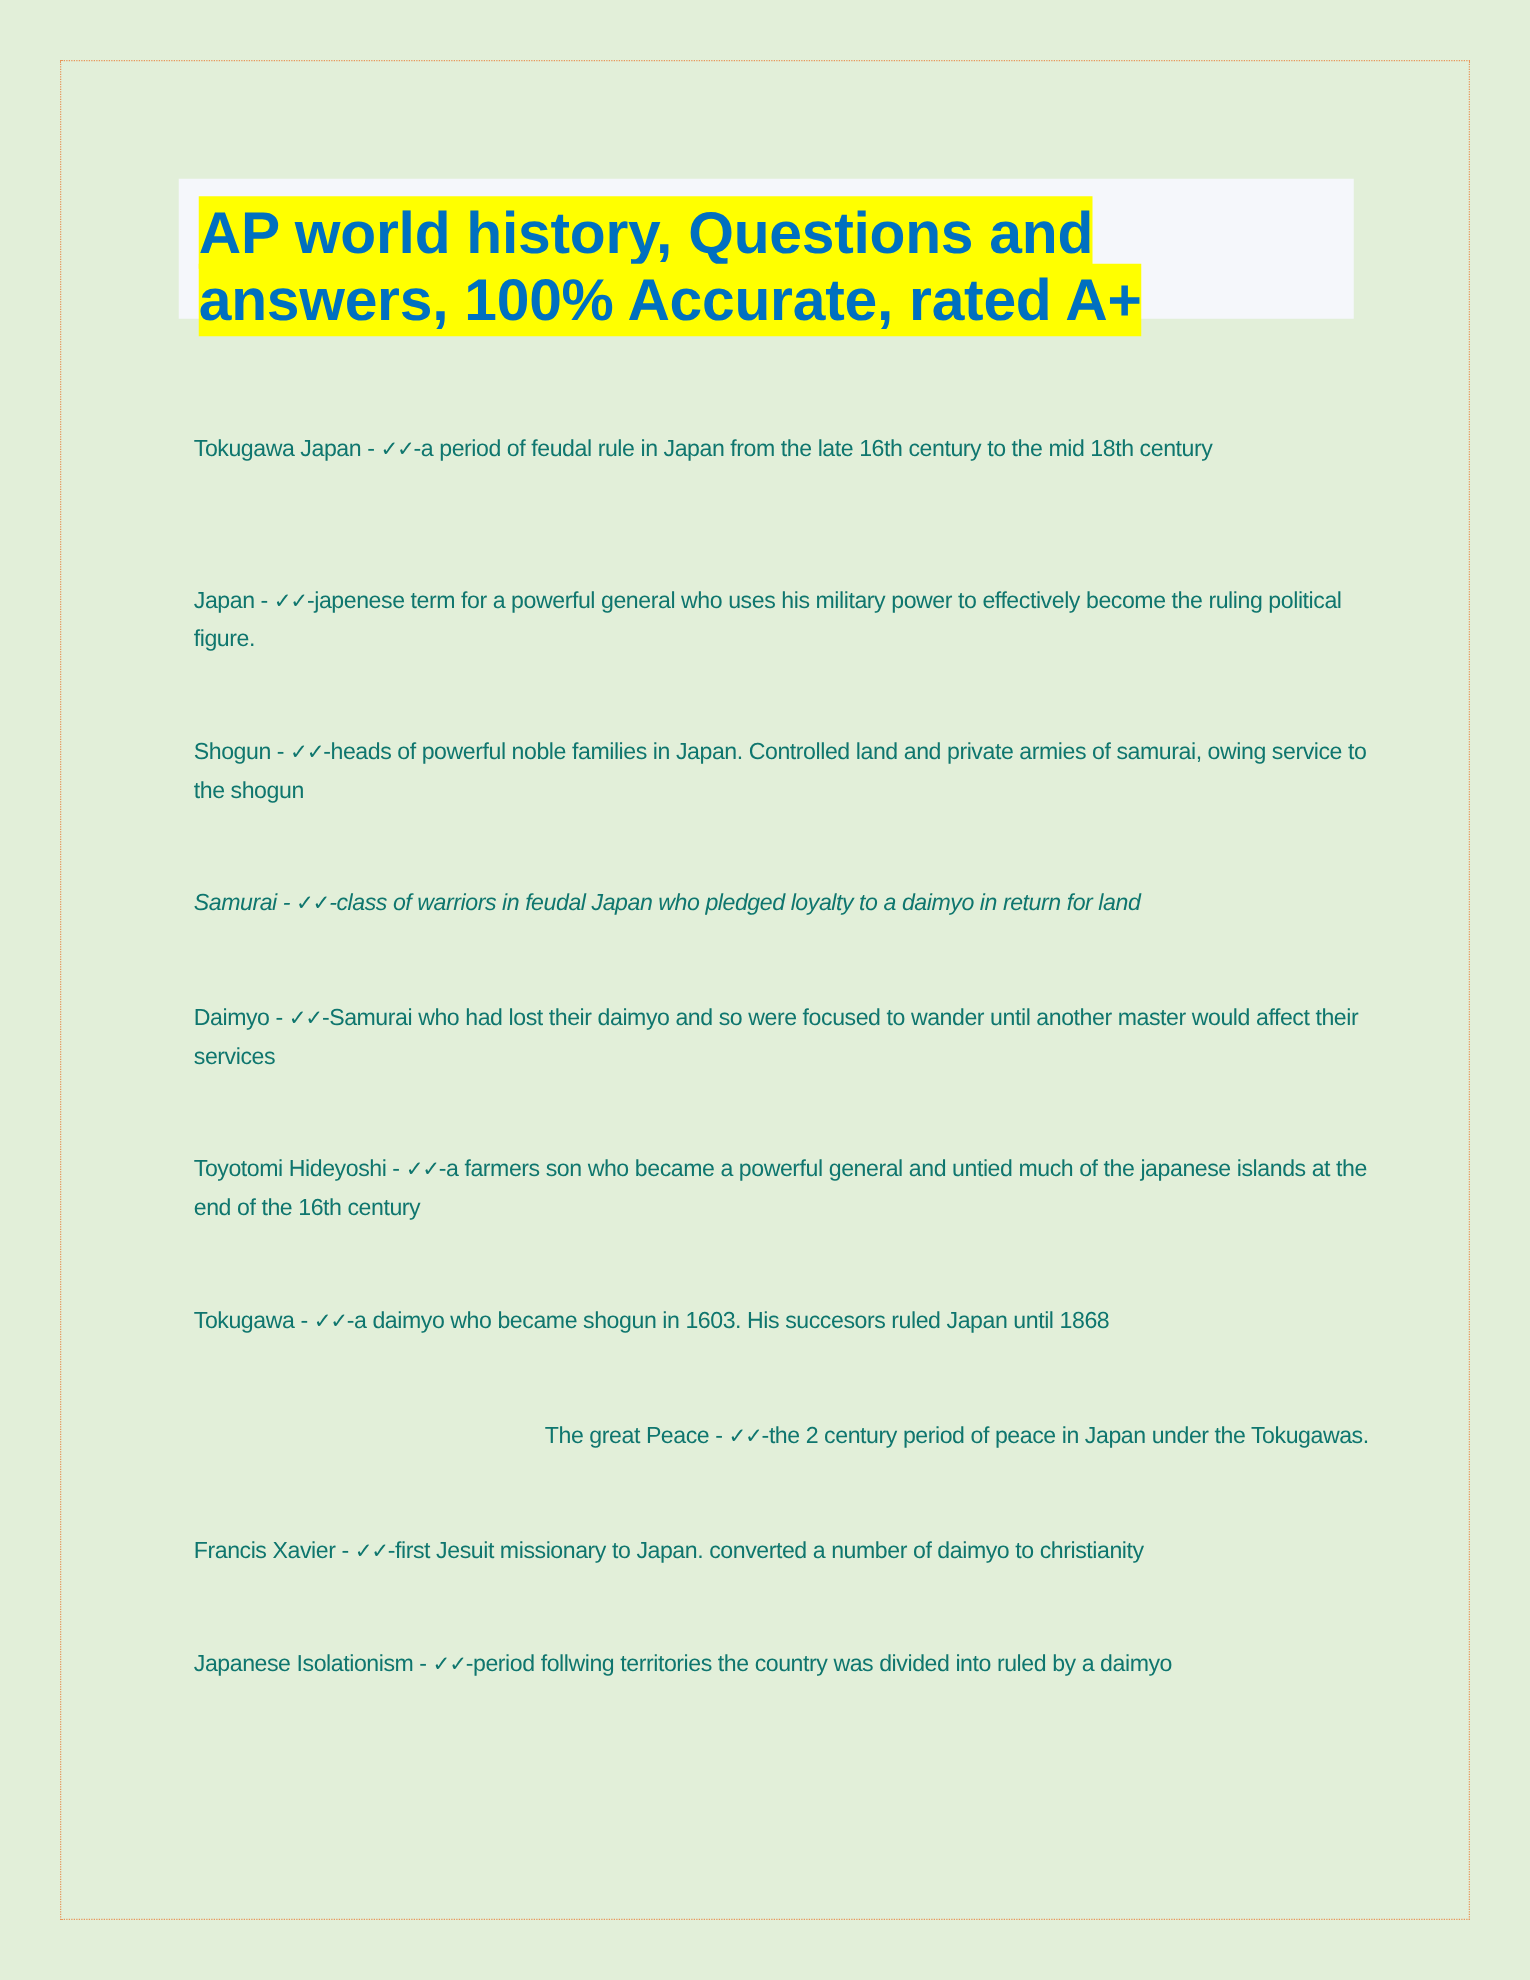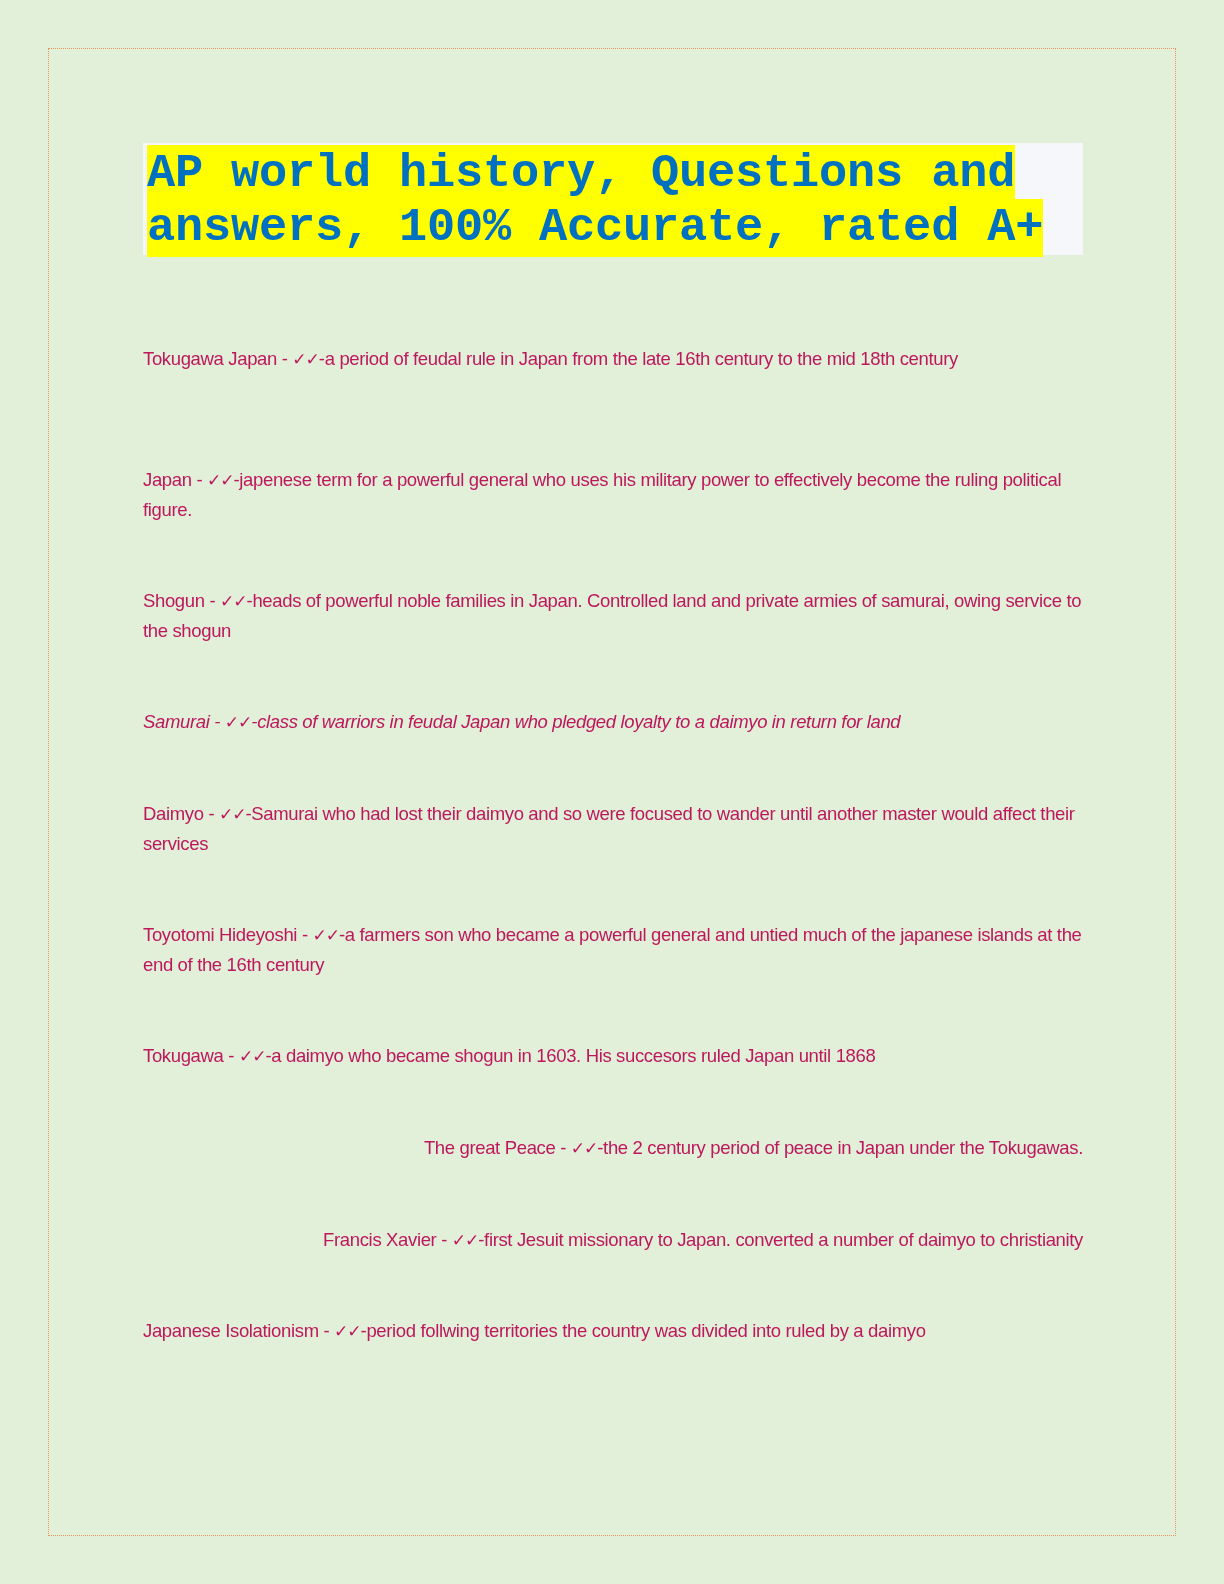--- a/index.html
+++ b/index.html
@@ -25,22 +25,22 @@
     }
     .title-block {
       position: absolute;
       left: 143px;
       top: 143px;
       width: 940px;
       height: 112px;
       background: #f5f7fb;
     }
     .title {
-      margin: 4px;
-      font-family: Liberation Mono, monospace;
+      margin: 16px;
+      font-family: Liberation Sans, sans-serif;
       font-weight: bold;
       font-size: 47px;
       line-height: 54px;
       color: #0070c0;
       letter-spacing: -0.2px;
     }
     .title .hl {
       background: #ffff00;
       padding-top: 2px;
       padding-bottom: 3px;
@@ -48,26 +48,26 @@
       -webkit-box-decoration-break: clone;
     }
     .entries {
       position: absolute;
       left: 143px;
       top: 344px;
       width: 940px;
     }
     .entry {
       position: absolute;
-      left: 0;
+      left: 12px;
       width: 940px;
       font-family: "Liberation Sans", sans-serif;
       font-size: 18.5px;
       line-height: 29px;
-      color: #be185d;
+      color: #0f766e;
       letter-spacing: -0.35px;
     }
     .check {
       font-family: "DejaVu Sans", sans-serif;
       font-size: 17px;
       font-weight: bold;
       letter-spacing: -1px;
     }
   </style>
 </head>
@@ -89,16 +89,16 @@
   <p class="entry" style="top:363px; margin:0;font-style:italic;"><span>Samurai</span><span> - </span><span class="check">✓✓</span><span>-class of warriors in feudal Japan who pledged loyalty to a daimyo in return for land</span></p>
 
   <p class="entry" style="top:455px; margin:0;"><span>Daimyo</span><span> - </span><span class="check">✓✓</span><span>-Samurai who had lost their daimyo and so were focused to wander until another master would affect their services</span></p>
 
   <p class="entry" style="top:576px; margin:0;"><span>Toyotomi Hideyoshi</span><span> - </span><span class="check">✓✓</span><span>-a farmers son who became a powerful general and untied much of the japanese islands at the end of the 16th century</span></p>
 
   <p class="entry" style="top:697px; margin:0;"><span>Tokugawa</span><span> - </span><span class="check">✓✓</span><span>-a daimyo who became shogun in 1603. His succesors ruled Japan until 1868</span></p>
 
   <p class="entry" style="top:789px; margin:0;text-align:right;"><span>The great Peace</span><span> - </span><span class="check">✓✓</span><span>-the 2 century period of peace in Japan under the Tokugawas.</span></p>
 
-  <p class="entry" style="top:881px; margin:0;text-align:right;"><span>Francis Xavier</span><span> - </span><span class="check">✓✓</span><span>-first Jesuit missionary to Japan. converted a number of daimyo to christianity</span></p>
+  <p class="entry" style="top:881px; margin:0;"><span>Francis Xavier</span><span> - </span><span class="check">✓✓</span><span>-first Jesuit missionary to Japan. converted a number of daimyo to christianity</span></p>
 
   <p class="entry" style="top:972px; margin:0;"><span>Japanese Isolationism</span><span> - </span><span class="check">✓✓</span><span>-period follwing territories the country was divided into ruled by a daimyo</span></p>
 </div>
 
 </body></html>

